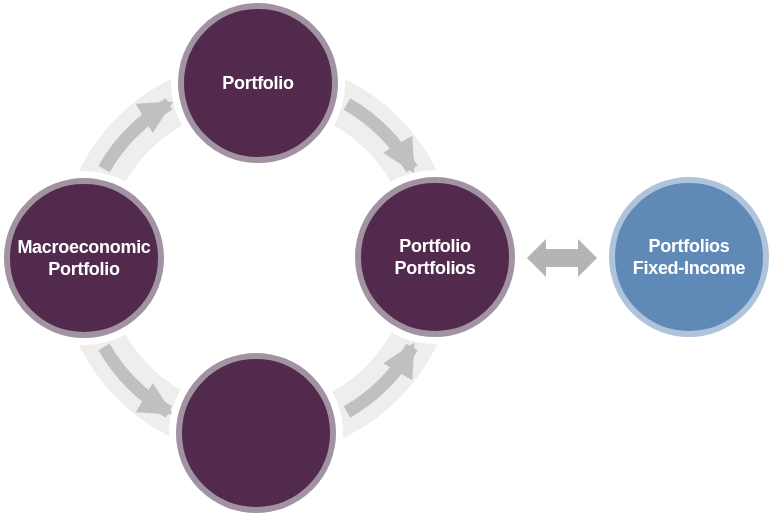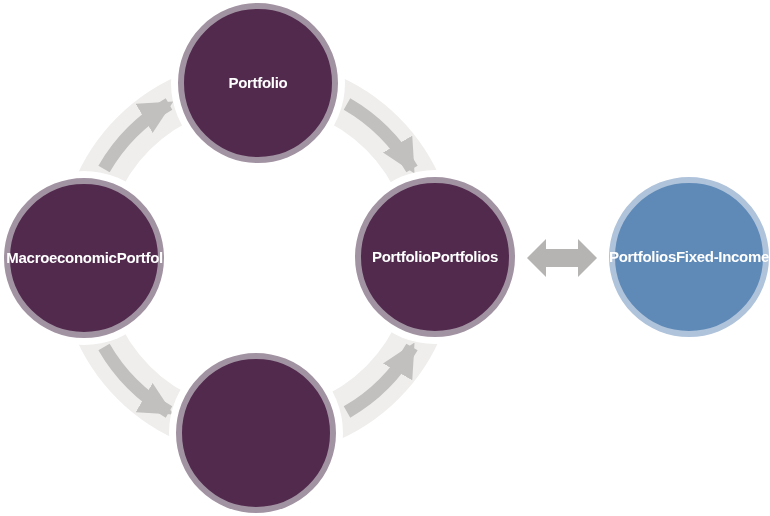--- a/index.html
+++ b/index.html
@@ -10,27 +10,27 @@
     background: #ffffff;
     overflow: hidden;
     font-family: "Liberation Sans", sans-serif;
   }
   .stage svg { position: absolute; left: 0; top: 0; }
   .label {
     position: absolute;
     width: 170px;
     height: 100px;
     display: flex;
-    flex-direction: row;
+    flex-direction: column;
     align-items: center;
     justify-content: center;
     text-align: center;
     color: #ffffff;
     font-weight: bold;
-    font-size: 15px;
+    font-size: 18px;
     line-height: 22px;
     letter-spacing: -0.3px;
     pointer-events: none;
   }
   .label span { display: block; white-space: nowrap; }
 </style>
 </head>
 <body>
 
 <div class="stage">
@@ -57,21 +57,21 @@
     <circle cx="84" cy="258" r="77" stroke-width="6" fill="#522a4e" stroke="#a293a2"></circle>
     <circle cx="258" cy="83" r="77" stroke-width="6" fill="#522a4e" stroke="#a293a2"></circle>
     <circle cx="435" cy="257" r="77" stroke-width="6" fill="#522a4e" stroke="#a293a2"></circle>
     <circle cx="256" cy="433" r="77" stroke-width="6" fill="#522a4e" stroke="#a293a2"></circle>
 
     <polygon points="527,258 546,239 546,249 578,249 578,239 597,258 578,277 578,267 546,267 546,277" fill="#b5b4b2"></polygon>
 
     <circle cx="689" cy="257" r="77" stroke-width="6" fill="#5f8ab7" stroke="#afc3db"></circle>
   </svg>
 
-  <div class="label" style="left:-1px; top:208px;margin-left:7px;">
+  <div class="label" style="left:-1px; top:208px;">
     <span>Macroeconomic</span>
     <span>Portfolio</span>
   </div>
 
   <div class="label" style="left:173px; top:33px;">
     <span>Portfolio</span>
   </div>
 
   <div class="label" style="left:350px; top:207px;">
     <span>Portfolio</span>

